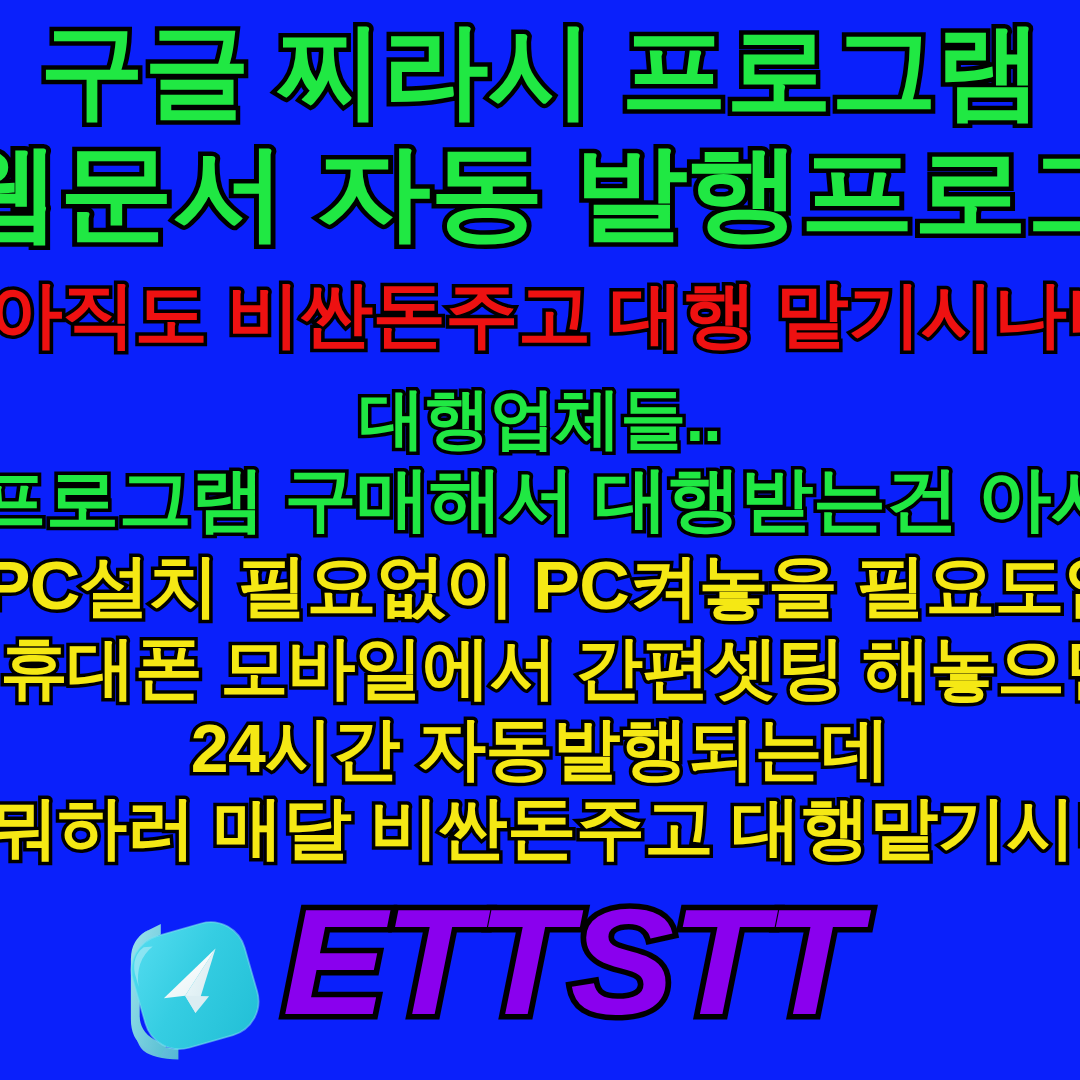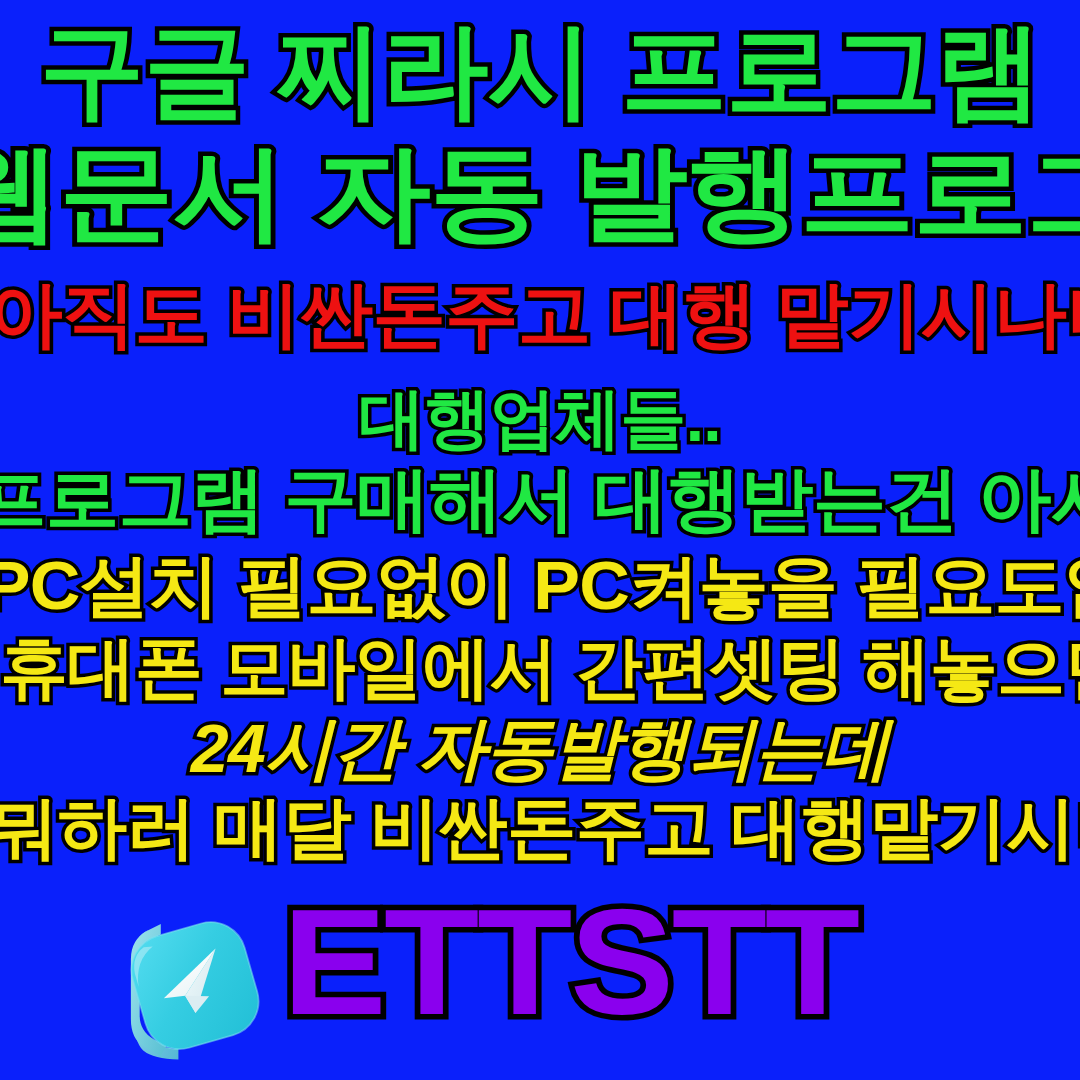--- a/index.html
+++ b/index.html
@@ -87,35 +87,35 @@
     font-size: 68px;
     transform: scaleX(1.03);
   }
   #benefit-line-2 {
     top: 633px;
     font-size: 68px;
   }
   #benefit-line-3 {
     top: 714px;
     font-size: 68px;
-    font-style: italic;
   }
   #benefit-line-4 {
     top: 793px;
     font-size: 68px;
     transform: scaleX(1.02);
   }
 
   
   #brand-row {
     position: absolute;
     left: 0;
     top: 885px;
     width: 1080px;
     height: 195px;
+    font-style: italic;
   }
 
   #telegram-icon {
     position: absolute;
     left: 108px;
     top: 16px;
     width: 176px;
     height: 176px;
   }
   #telegram-icon svg { display: block; width: 100%; height: 100%; }

